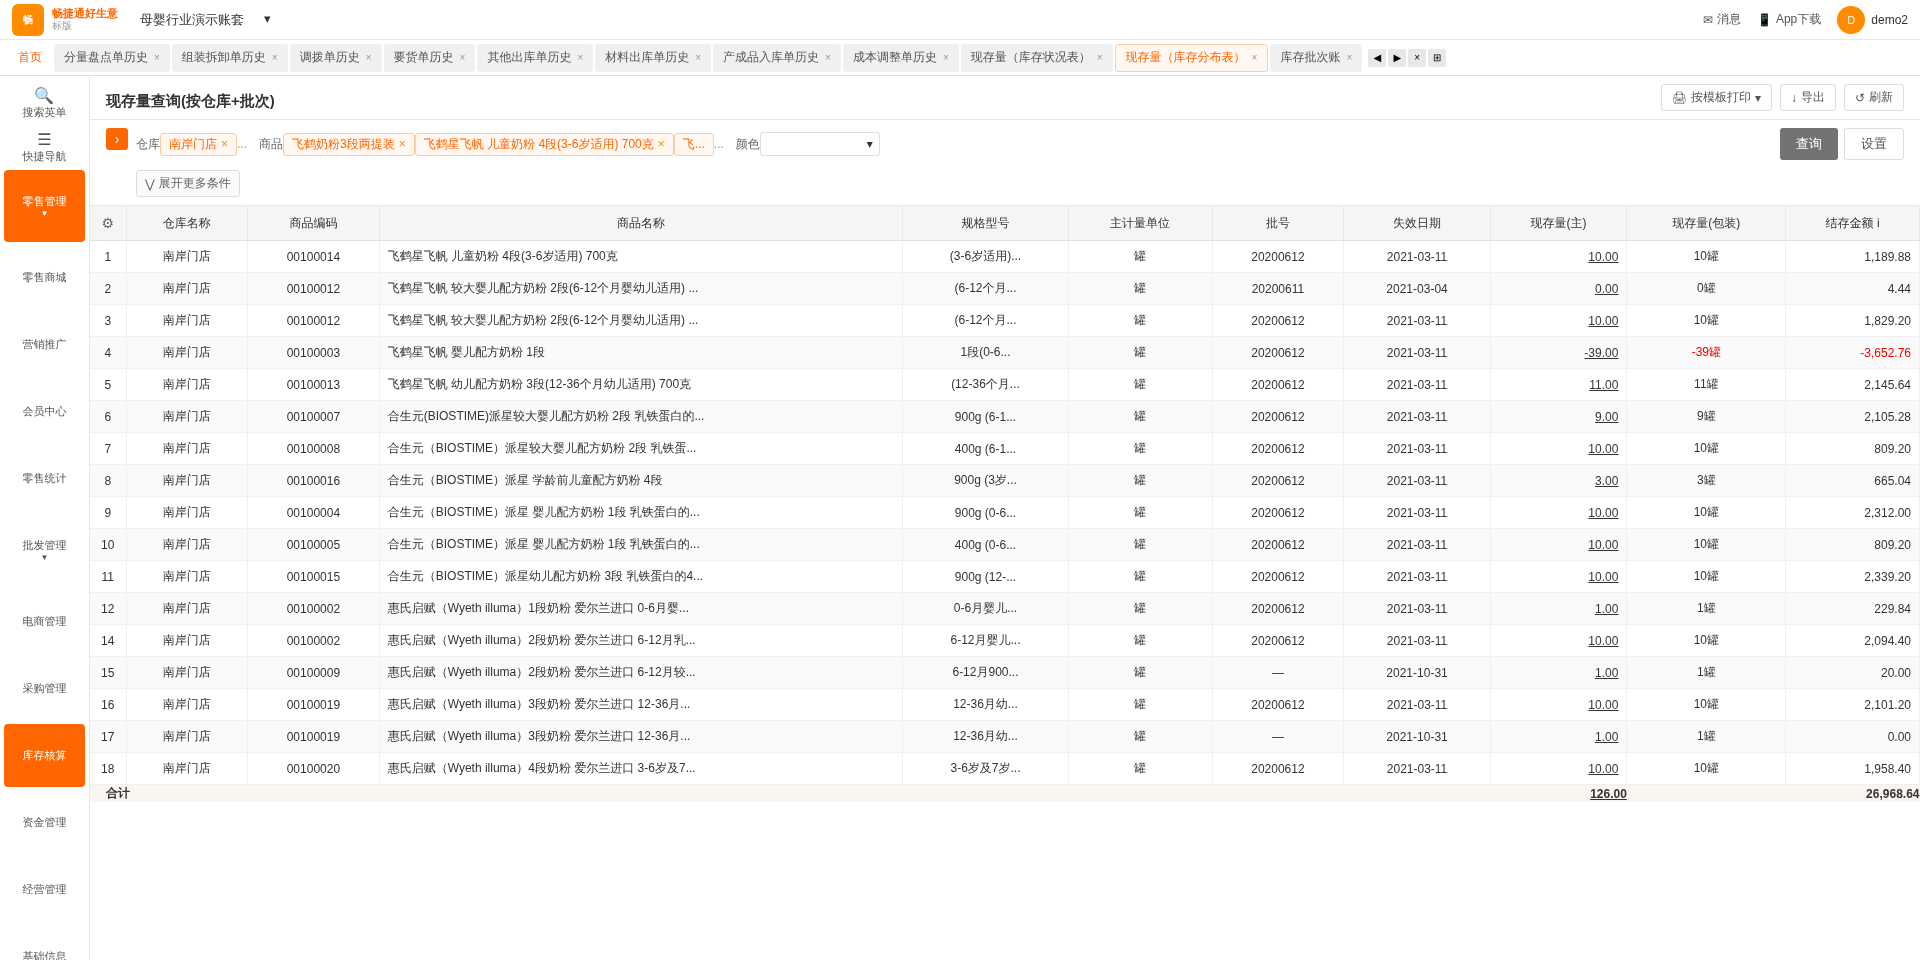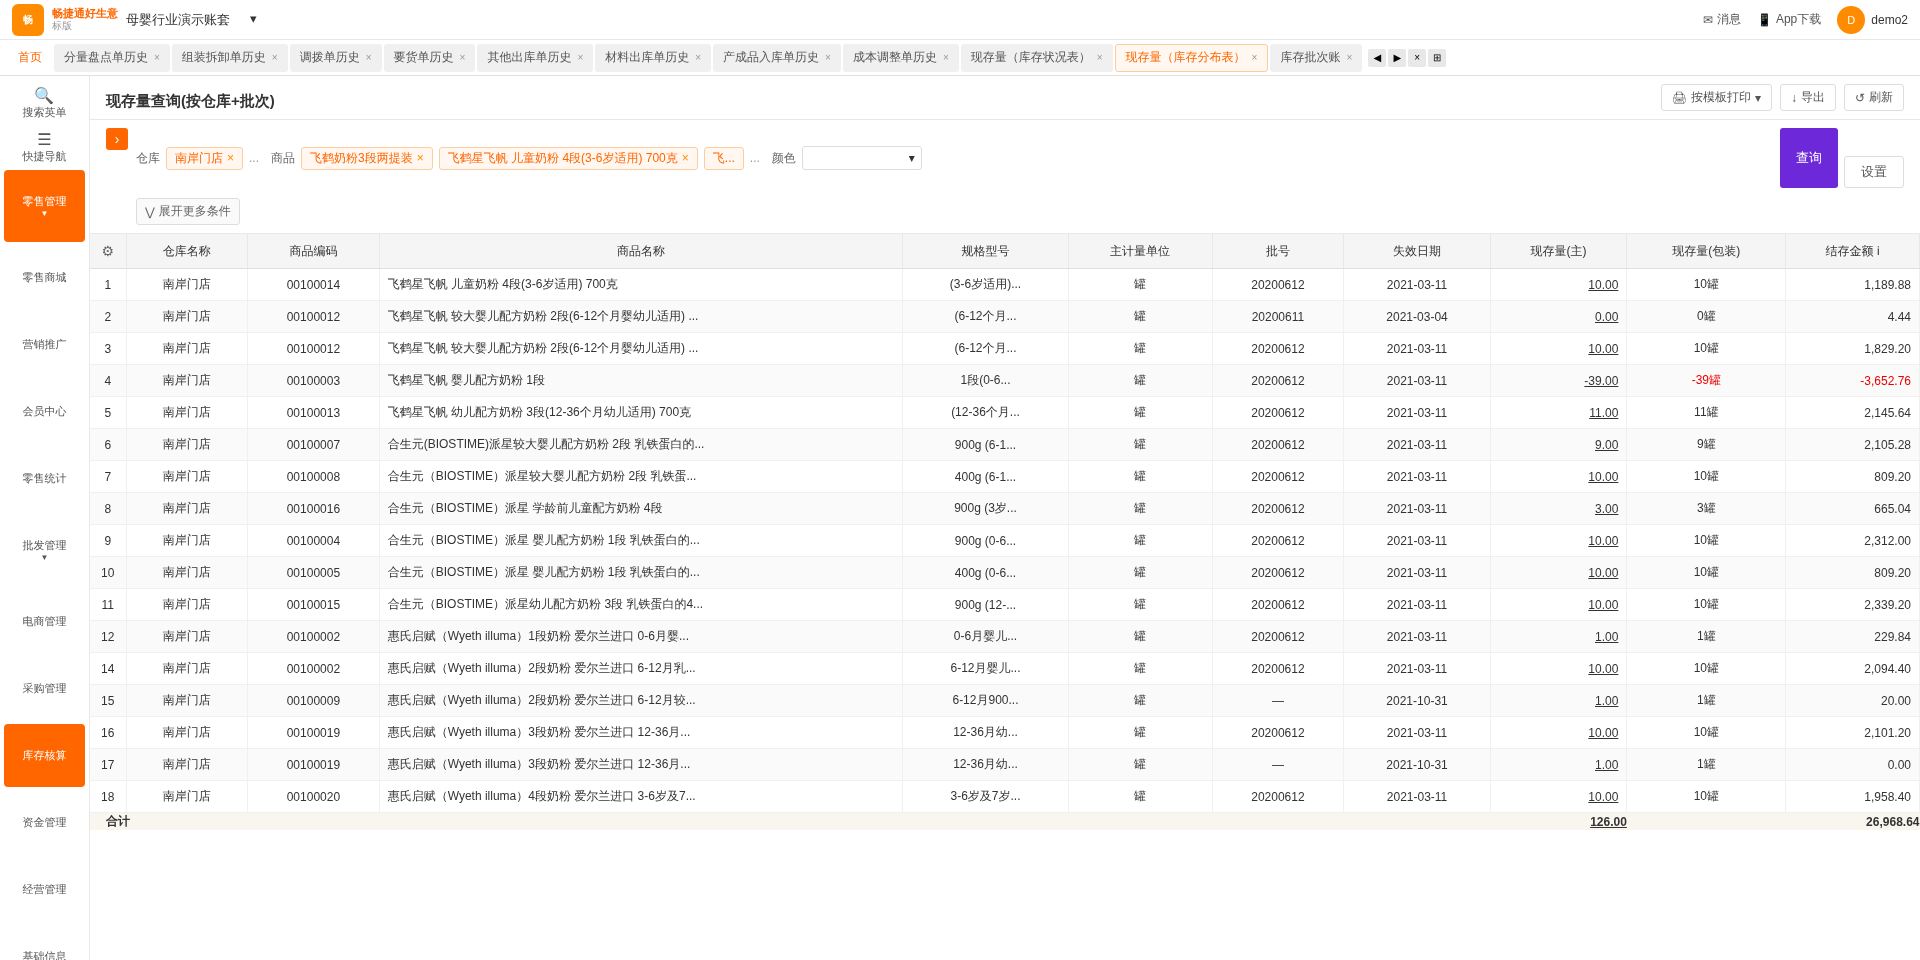--- a/index.html
+++ b/index.html
@@ -10,21 +10,21 @@
       background: #fff;
       height: 40px;
       display: flex;
       align-items: center;
       justify-content: space-between;
       border-bottom: 1px solid #e8e8e8;
       padding: 0 12px;
     }
     .logo-area { display: flex; align-items: center; gap: 8px; }
     .logo-icon { width: 32px; height: 32px; background: #ff8c00; border-radius: 6px; display: flex; align-items: center; justify-content: center; color: #fff; font-size: 10px; font-weight: bold; }
-    .dropdown-label { color: #333; font-size: 13px; font-weight: 500; display: flex; align-items: flex-start; gap: 20px; cursor: pointer; }
+    .dropdown-label { color: #333; font-size: 13px; font-weight: 500; display: flex; align-items: flex-start; gap: 20px; cursor: pointer; margin-left: 14px; }
     .header-right { display: flex; align-items: center; gap: 16px; }
     .header-btn { display: flex; align-items: center; gap: 4px; color: #555; font-size: 12px; cursor: pointer; }
     .avatar { width: 28px; height: 28px; border-radius: 50%; background: #ff8c00; display: flex; align-items: center; justify-content: center; color: #fff; font-size: 11px; }
 
     
     .tab-bar {
       background: #fff;
       border-bottom: 1px solid #e0e0e0;
       display: flex;
       align-items: center;
@@ -101,21 +101,21 @@
     .btn-export { background: #fff; border: 1px solid #ddd; padding: 4px 10px; border-radius: 3px; cursor: pointer; display: flex; align-items: center; gap: 4px; font-size: 12px; color: #555; }
     .btn-refresh { background: #fff; border: 1px solid #ddd; padding: 4px 10px; border-radius: 3px; cursor: pointer; display: flex; align-items: center; gap: 4px; font-size: 12px; color: #555; }
 
     
     .filter-area {
       background: #fff;
       padding: 8px 16px;
       border-bottom: 1px solid #e8e8e8;
     }
     .filter-row { display: flex; align-items: center; gap: 12px; flex-wrap: wrap; }
-    .filter-group { display: flex; align-items: center; gap: 6px; }
+    .filter-group { display: flex; align-items: center; gap: 0; }
     .filter-label { color: #666; font-size: 12px; white-space: nowrap; }
     .filter-tag {
       display: flex; align-items: center; gap: 4px;
       background: #fff7f0; border: 1px solid #ffcca0;
       padding: 2px 8px; border-radius: 3px; font-size: 12px; color: #ff6600;
     }
     .filter-tag .remove { cursor: pointer; color: #ff8c00; }
     .filter-dots { color: #999; cursor: pointer; }
     .expand-btn {
       display: flex; align-items: center; gap: 4px;
@@ -124,26 +124,26 @@
       margin-top: 4px;
     }
 
     .filter-plus { 
       width: 22px; height: 22px; background: #ff6600; color: #fff; 
       border: none; border-radius: 3px; cursor: pointer; 
       display: flex; align-items: center; justify-content: center; font-size: 14px;
     }
 
     .btn-query {
-      background: #6d28d9; color: #fff; border: none;
+      background: #737373; color: #fff; border: none;
       padding: 6px 16px; border-radius: 3px; cursor: pointer; font-size: 13px; text-align: center;
     }
     .btn-setting {
       background: #fff; color: #555; border: 1px solid #ddd;
-      padding: 6px 16px; border-radius: 3px; cursor: pointer; font-size: 13px; margin-top: 28px;
+      padding: 6px 16px; border-radius: 3px; cursor: pointer; font-size: 13px;
     }
 
     
     .table-container {
       flex: 1;
       overflow-y: auto;
       background: #fff;
       margin: 0;
     }
     table {

